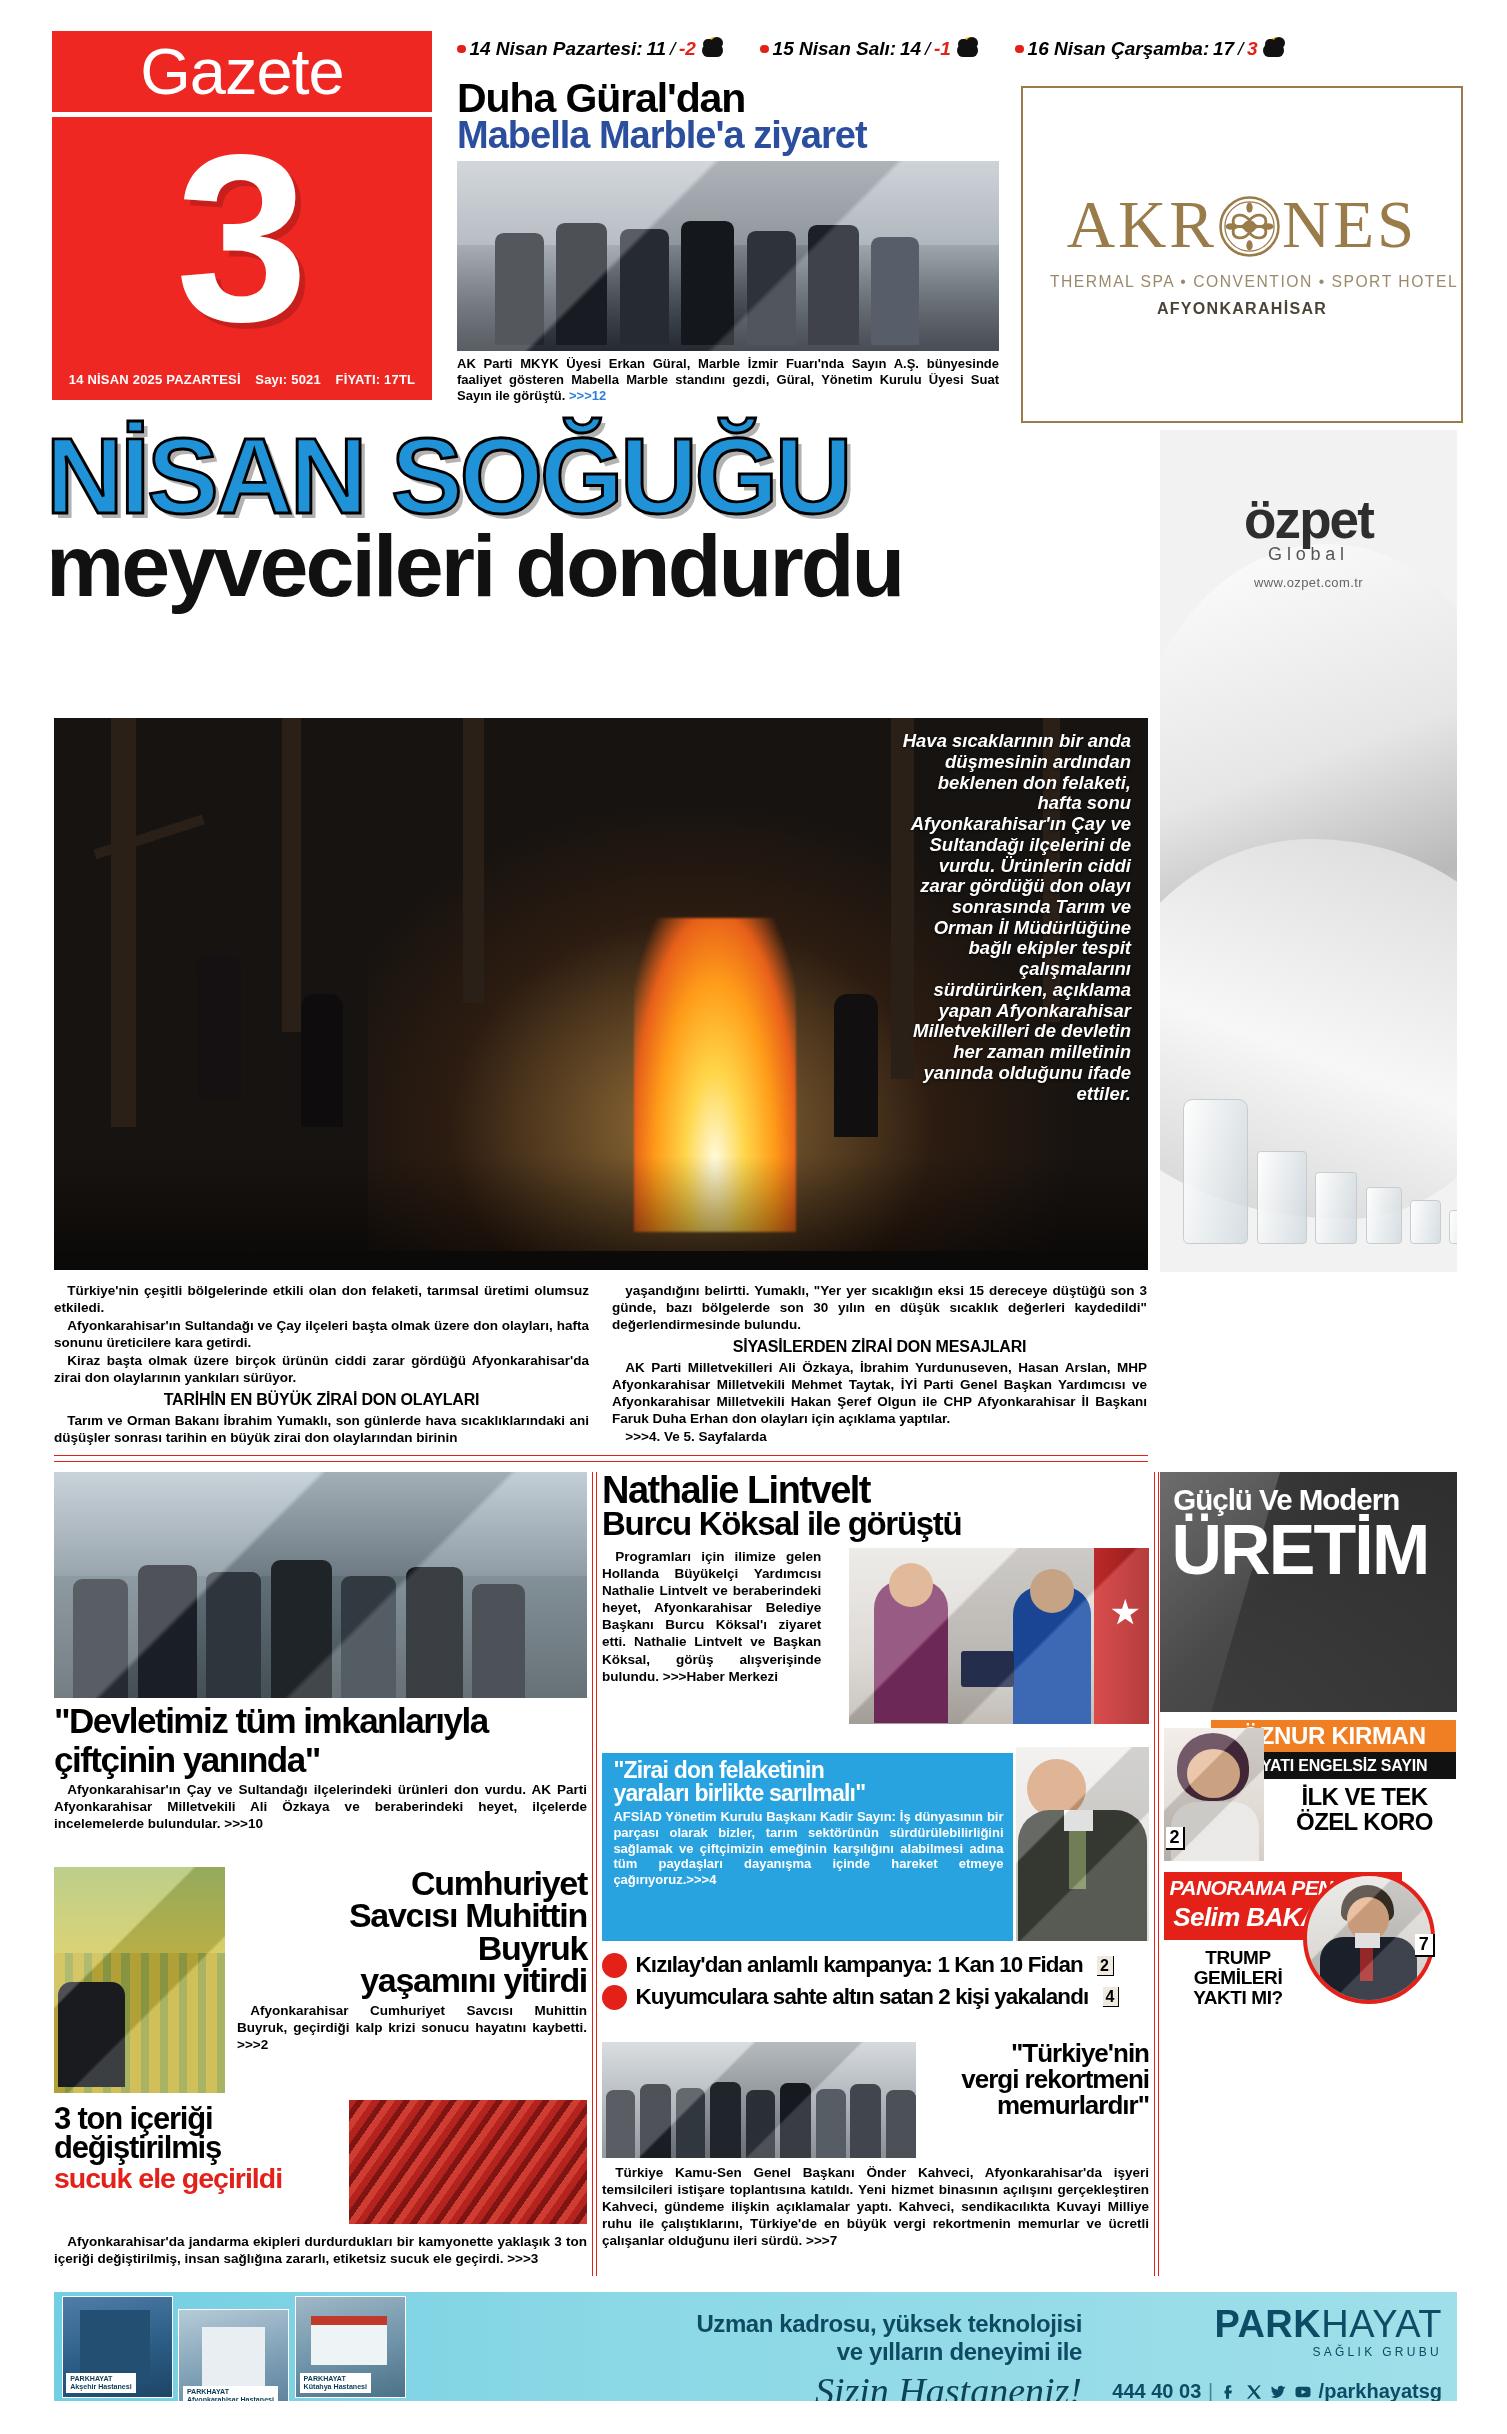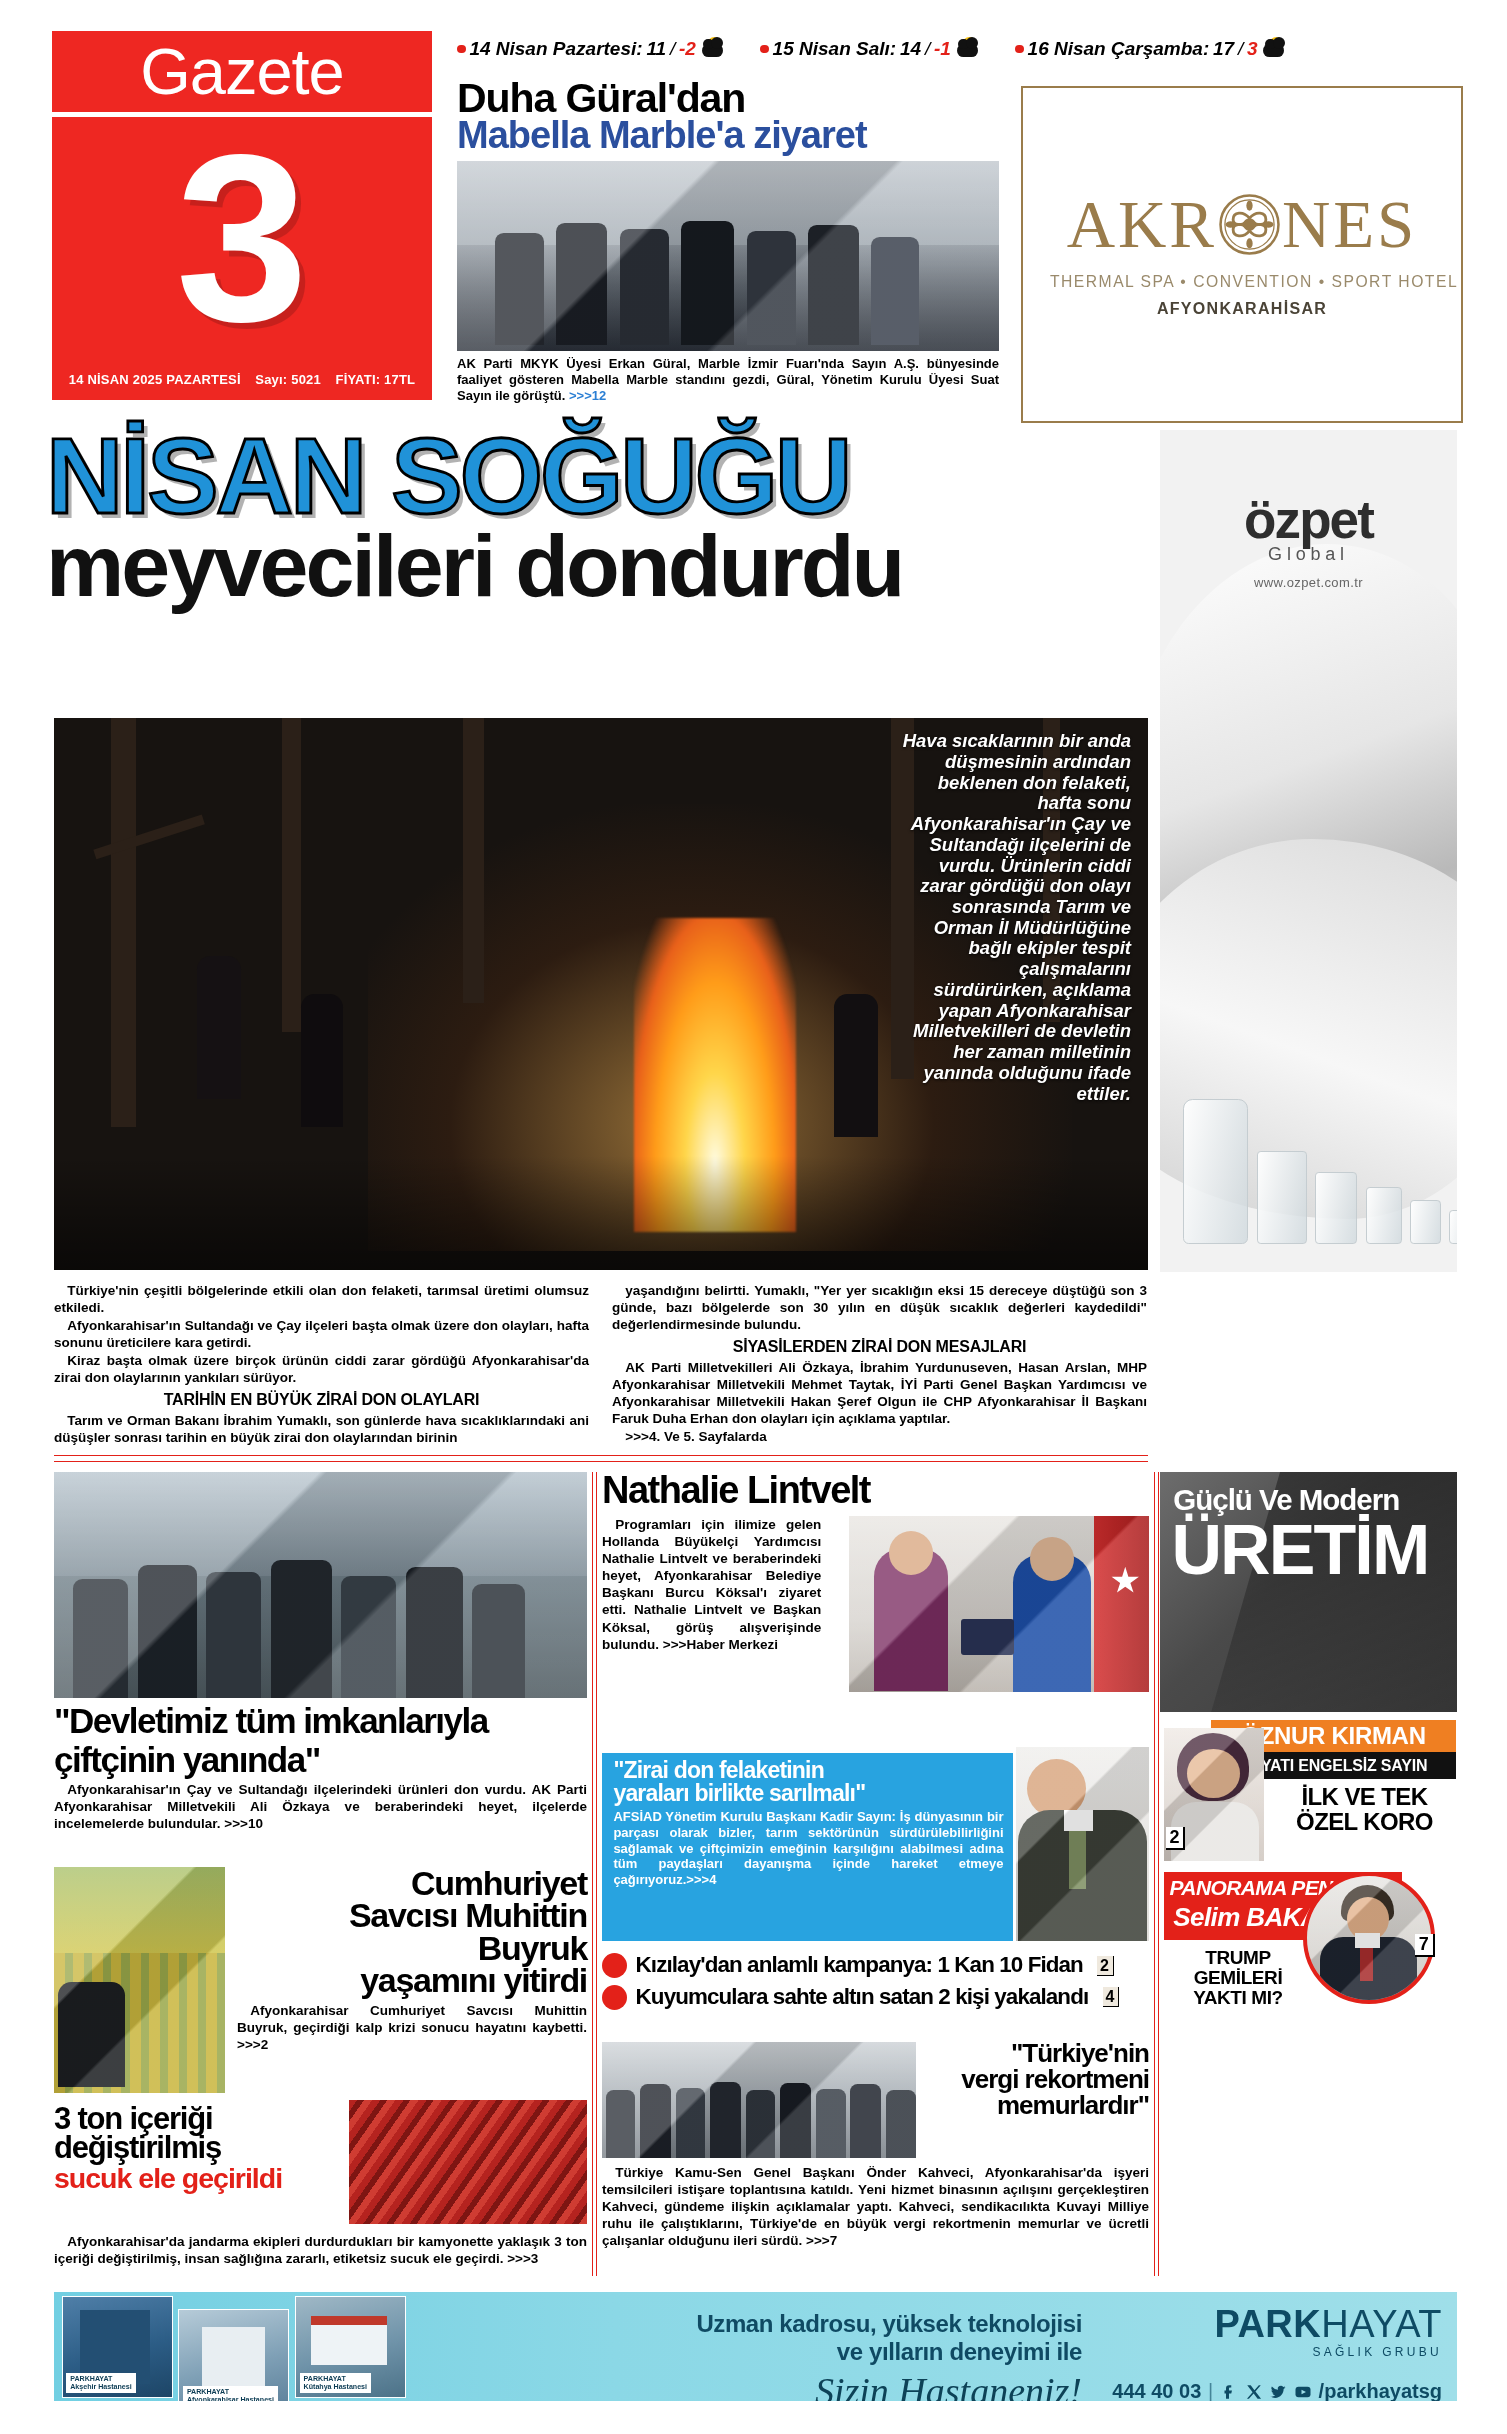--- a/index.html
+++ b/index.html
@@ -62,21 +62,21 @@
   .topfeat{left:457px;top:78px;width:542px;}
   .tf-h1{font-size:41px;font-weight:bold;line-height:.98;letter-spacing:-1.1px;color:#000;}
   .tf-h2{font-size:38px;font-weight:bold;line-height:1.0;letter-spacing:-1px;color:#2b4f9e;margin-top:-1.9px;}
   .tf-img{margin-top:6.7px;width:542px;height:190px;}
   .tf-cap{margin-top:5px;font-size:13px;line-height:1.22;text-align:justify;font-weight:600;}
   .tf-cap .ref{color:#2b7fd4;}
 
   
   .akrones{left:1021px;top:86px;width:438px;height:333px;border:2.9px solid #9a7c4b;
     background:#fff;display:flex;flex-direction:column;align-items:center;justify-content:center;}
-  .ak-word{display:flex;align-items:center;justify-content:center;color:#9a7c4b;
+  .ak-word{display:flex;align-items:flex-end;justify-content:center;color:#9a7c4b;
     font-family:"Liberation Serif",serif;font-size:67px;letter-spacing:2.9px;line-height:1;}
   .ak-rose{width:63px;height:63px;margin:0 1px;position:relative;display:inline-block;}
   .ak-s1{margin-top:15px;color:#9a8a6b;font-size:15.7px;letter-spacing:1.5px;margin-left:24px;}
   .ak-s2{margin-top:8.6px;color:#4a4336;font-size:16px;font-weight:bold;letter-spacing:1.3px;}
 
   
   .mainhead{left:46px;top:430px;width:1008px;}
   .mh1{font-size:107px;font-weight:bold;letter-spacing:-2.9px;line-height:.86;
        color:#2092d8;-webkit-text-stroke:2.9px #000;text-shadow:4.8px 4.8px 0 rgba(0,0,0,.30);}
   .mh2{font-size:88px;font-weight:bold;letter-spacing:-2.9px;line-height:.92;color:#111;margin-top:3.8px;}
@@ -436,20 +436,21 @@
     </div>
     <div class="sc-img"></div>
     <div class="sc-txt body-txt">
       <p><span>Afyonkarahisar'da jandarma ekipleri durdurdukları bir kamyonette yaklaşık 3 ton içeriği değiştirilmiş, insan sağlığına zararlı, etiketsiz sucuk ele geçirdi.</span>
          <span class="ref">&gt;&gt;&gt;3</span></p>
     </div>
   </div>
 
   <div class="abs midcol">
     <div class="nl-h1">Nathalie Lintvelt</div>
+    <div class="nl-h2">Burcu Köksal ile görüştü</div>
     <div class="nl-row">
       <div class="nl-txt">
         <p style="margin:0;text-indent:13.3px">
           <span>Programları için ilimize gelen Hollanda Büyükelçi Yardımcısı Nathalie Lintvelt ve beraberindeki heyet, Afyonkarahisar Belediye Başkanı Burcu Köksal'ı ziyaret etti. Nathalie Lintvelt ve Başkan Köksal, görüş alışverişinde bulundu.</span>
           <span class="ref">&gt;&gt;&gt;Haber Merkezi</span>
         </p>
       </div>
       <div class="nl-img ph" style="background:linear-gradient(180deg,#e9e6e2 0%,#d5d1cc 60%,#b9b3ac 100%);">
         <div style="position:absolute;right:0;top:0;width:55px;height:100%;background:linear-gradient(90deg,#d42f2f,#a81d1d);"></div>
         <div style="position:absolute;right:9.5px;top:51px;width:28.5px;height:28.5px;background:#fff;

